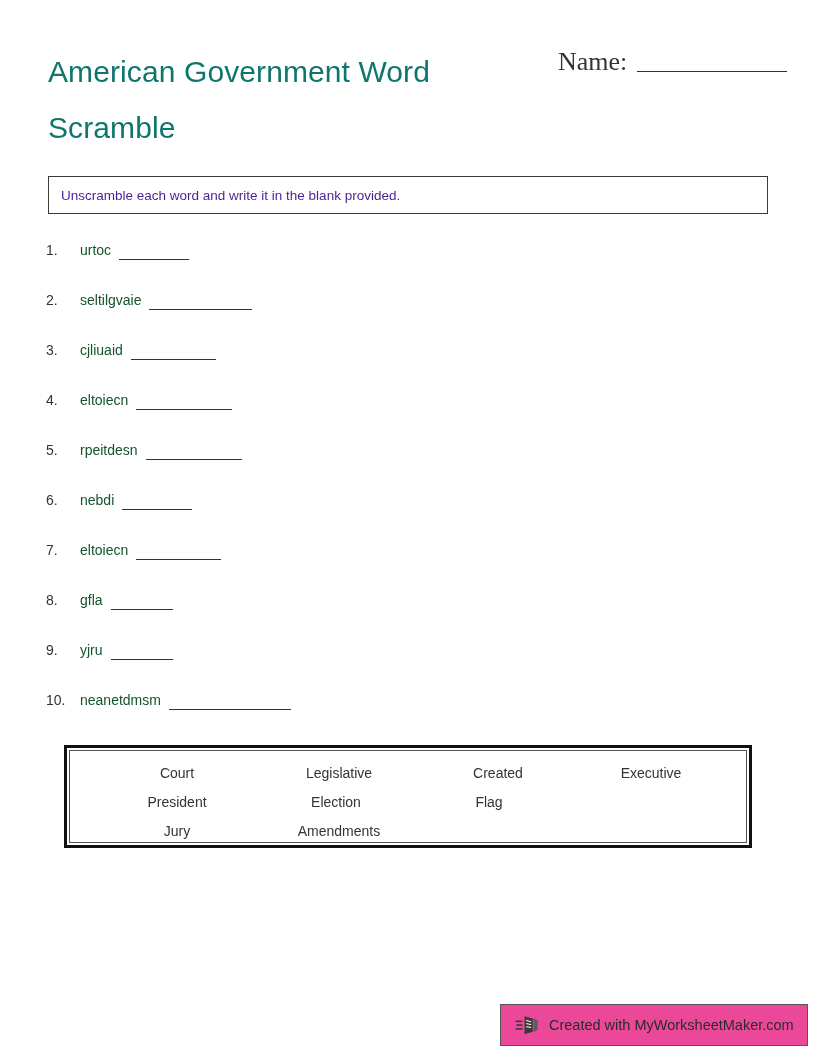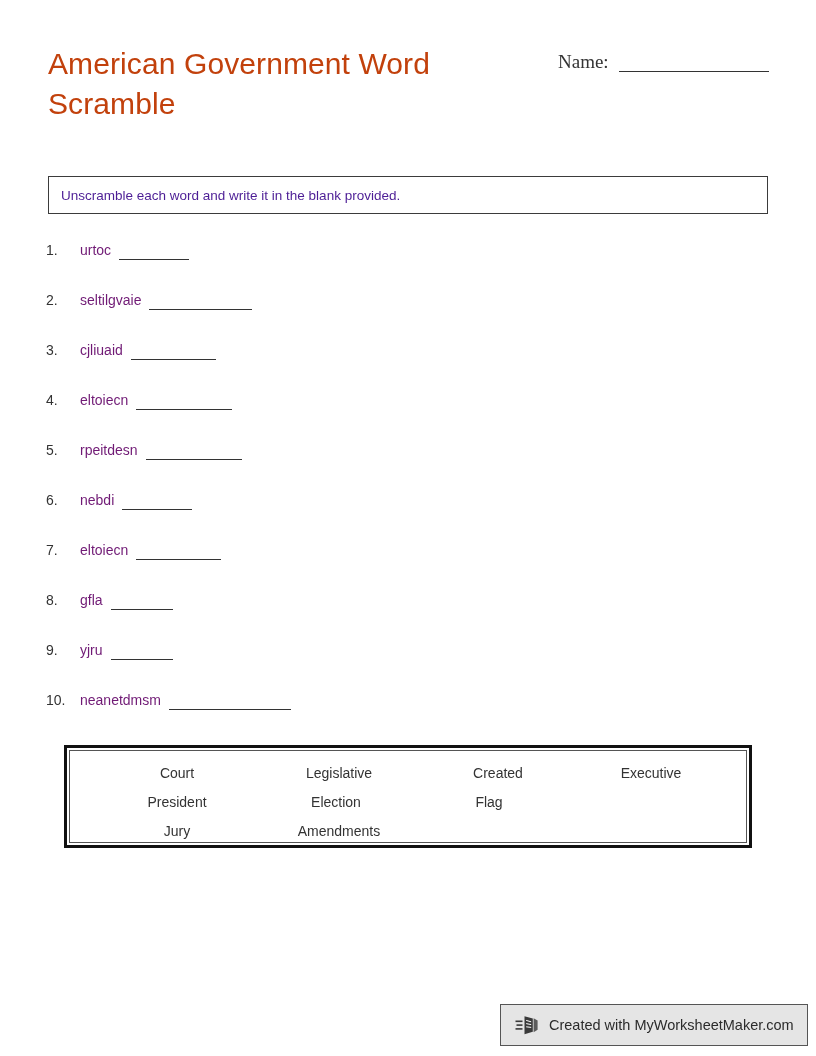--- a/index.html
+++ b/index.html
@@ -23,35 +23,35 @@
     top: 44px;
     width: 730px;
     height: 92px;
   }
   .title {
     position: absolute;
     left: 0;
     top: 0;
     width: 470px;
     font-size: 30px;
-    line-height: 40px;
+    line-height: 56px;
     font-weight: 400;
-    color: #c2410c;
+    color: #0f766e;
     letter-spacing: 0.1px;
   }
   .name-block {
     position: absolute;
     left: 510px;
     top: 8px;
     display: flex;
     align-items: flex-end;
   }
   .name-label {
     font-family: "Liberation Serif", serif;
-    font-size: 19px;
+    font-size: 26px;
     line-height: 20px;
     color: #333333;
     padding-right: 10px;
   }
   .name-line {
     width: 150px;
     border-bottom: 1.6px solid #333333;
     height: 18px;
   }
 
@@ -90,21 +90,21 @@
     width: 34px;
     font-size: 14px;
     line-height: 20px;
     color: #333333;
     flex: none;
     text-align: left;
   }
   .item-word {
     font-size: 14px;
     line-height: 20px;
-    color: #701a75;
+    color: #14532d;
     flex: none;
     white-space: nowrap;
   }
   .item-blank {
     flex: none;
     height: 19px;
     border-bottom: 1.6px solid #333333;
     margin-left: 8px;
   }
 
@@ -145,21 +145,21 @@
 
   
   .footer-badge {
     position: absolute;
     left: 500px;
     top: 1004px;
     width: 308px;
     height: 42px;
     box-sizing: border-box;
     border: 1.2px solid #555555;
-    background: #e5e5e5;
+    background: #ec4899;
     display: flex;
     align-items: center;
     padding-left: 14px;
   }
   .footer-icon {
     width: 26px;
     height: 24px;
     flex: none;
     margin-right: 8px;
     display: block;

